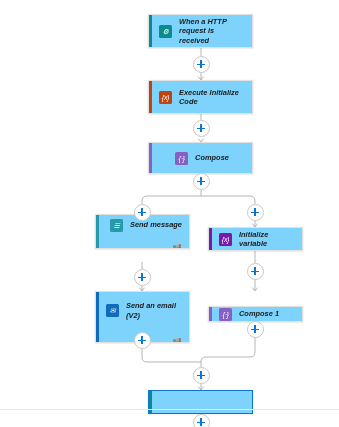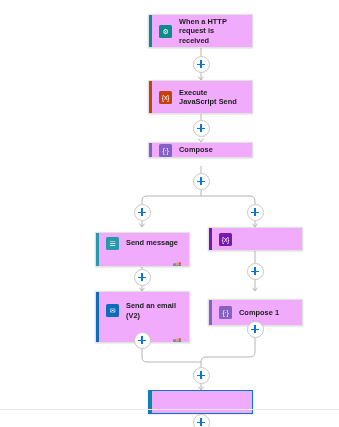--- a/index.html
+++ b/index.html
@@ -58,28 +58,29 @@
   .plus::after {
     left: 6.8px;
     top: 3.8px;
     width: 1.4px;
     height: 8px;
   }
 
   
   .node {
     position: absolute;
-    background: #f0abfc;
+    background: #7dd3fc;
     border: 1px solid #e1e1e1;
     box-sizing: border-box;
     box-shadow: 0 0.6px 1.6px rgba(0,0,0,0.13), 0 0 1px rgba(0,0,0,0.10);
     cursor: pointer;
     display: flex;
     flex-direction: column;
     overflow: hidden;
+    font-style: italic;
   }
   .node .accent {
     position: absolute;
     left: 0;
     top: 0;
     bottom: 0;
     width: 2.5px;
   }
   .node.selected {
     border: 1.6px solid #0b76d1;
@@ -174,69 +175,70 @@
         <div class="accent" style="background: rgb(11, 139, 139);"></div>
         <div class="node-head">
           <div class="node-icon" style="background: rgb(11, 139, 139);">⚙</div>
           <div class="node-title">When a HTTP request is received</div>
         </div>
       </div>
       <div class="node" style="left: 148px; top: 80px; width: 105px; height: 34px;">
         <div class="accent" style="background: rgb(193, 68, 14);"></div>
         <div class="node-head">
           <div class="node-icon" style="background: rgb(193, 68, 14);">{x}</div>
-          <div class="node-title">Execute JavaScript Send</div>
-        </div>
-      </div>
-      <div class="node" style="left: 148px; top: 142px; width: 105px; height: 16px;">
+          <div class="node-title">Execute Initialize Code</div>
+        </div>
+      </div>
+      <div class="node" style="left: 148px; top: 142px; width: 105px; height: 32px; align-items: center;">
         <div class="accent" style="background: rgb(134, 97, 197);"></div>
         <div class="node-head">
           <div class="node-icon" style="background: rgb(134, 97, 197);">{⋅}</div>
           <div class="node-title">Compose</div>
         </div>
       </div>
-      <div class="node" style="left: 95px; top: 232px; width: 95px; height: 35px;">
+      <div class="node" style="left: 95px; top: 214px; width: 95px; height: 35px; align-items: flex-end;">
         <div class="accent" style="background: rgb(40, 153, 168);"></div>
         <div class="node-head">
           <div class="node-icon" style="background: rgb(40, 153, 168);">☰</div>
           <div class="node-title">Send message</div>
         </div>
         <div class="node-foot">
           <div class="foot-mark"><svg width="8" height="7" viewBox="0 0 8 7">
               <rect x="0" y="1.2" width="3.4" height="3.4" rx="0.5" fill="#8a8a8a"></rect>
               <rect x="3.6" y="0.4" width="2.1" height="2.1" fill="#e8a33d"></rect>
               <rect x="5.8" y="0.4" width="2.1" height="2.1" fill="#c94f4f"></rect>
               <rect x="3.6" y="2.7" width="2.1" height="2.1" fill="#6aa84f"></rect>
               <rect x="5.8" y="2.7" width="2.1" height="2.1" fill="#4a79c4"></rect>
             </svg></div>
         </div>
       </div>
       <div class="node" style="left: 208px; top: 227px; width: 95px; height: 24px;">
         <div class="accent" style="background: rgb(119, 25, 170);"></div>
         <div class="node-head">
           <div class="node-icon" style="background: rgb(119, 25, 170);">{x}</div>
+          <div class="node-title">Initialize variable</div>
         </div>
       </div>
       <div class="node" style="left: 95px; top: 291px; width: 95px; height: 52px;">
         <div class="accent" style="background: rgb(15, 108, 189);"></div>
         <div class="node-head">
           <div class="node-icon" style="background: rgb(15, 108, 189);">✉</div>
           <div class="node-title">Send an email (V2)</div>
         </div>
         <div class="node-foot">
           <div class="foot-mark"><svg width="8" height="7" viewBox="0 0 8 7">
               <rect x="0" y="1.2" width="3.4" height="3.4" rx="0.5" fill="#8a8a8a"></rect>
               <rect x="3.6" y="0.4" width="2.1" height="2.1" fill="#e8a33d"></rect>
               <rect x="5.8" y="0.4" width="2.1" height="2.1" fill="#c94f4f"></rect>
               <rect x="3.6" y="2.7" width="2.1" height="2.1" fill="#6aa84f"></rect>
               <rect x="5.8" y="2.7" width="2.1" height="2.1" fill="#4a79c4"></rect>
             </svg></div>
         </div>
       </div>
-      <div class="node" style="left: 208px; top: 299px; width: 95px; height: 27px;">
+      <div class="node" style="left: 208px; top: 306px; width: 95px; height: 16px;">
         <div class="accent" style="background: rgb(134, 97, 197);"></div>
         <div class="node-head">
           <div class="node-icon" style="background: rgb(134, 97, 197);">{⋅}</div>
           <div class="node-title">Compose 1</div>
         </div>
       </div>
       <div class="node selected" style="left: 148px; top: 390px; width: 105px; height: 24px;">
         <div class="accent" style="background: rgb(11, 139, 139);"></div>
       </div>
     </div>

